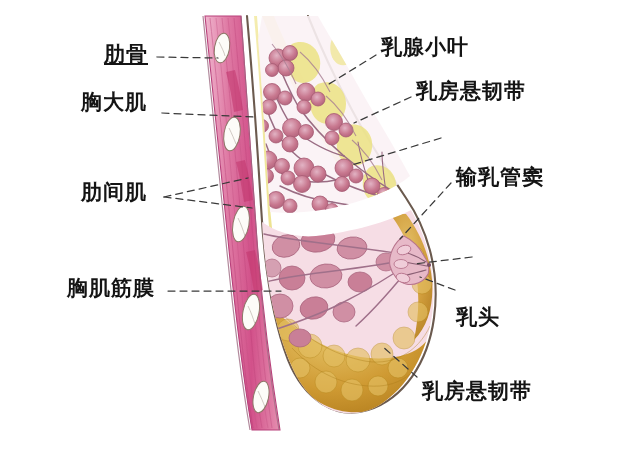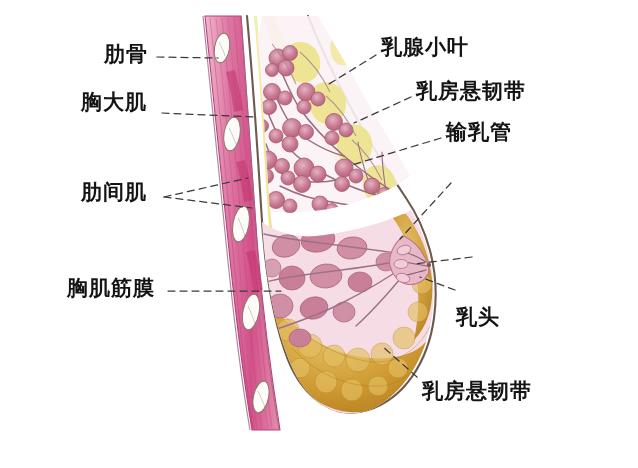--- a/index.html
+++ b/index.html
@@ -312,24 +312,24 @@
         <line x1="411" y1="97" x2="354" y2="123"></line>
         <line x1="441" y1="138" x2="352" y2="165"></line>
         <line x1="451" y1="183" x2="400" y2="239"></line>
         <line x1="472" y1="257" x2="414" y2="264"></line>
         <line x1="455" y1="290" x2="420" y2="277"></line>
         <line x1="417" y1="377" x2="382" y2="346"></line>
       </g>
 
   </svg>
 
-  <div class="lbl left" style="left:104px;top:44px;">肋骨</div>
+  <div class="lbl left" style="left:104px;top:44px;text-decoration:underline;">肋骨</div>
   <div class="lbl left" style="left:81px;top:92px;">胸大肌</div>
   <div class="lbl left" style="left:81px;top:182px;font-family:Liberation Serif, serif;">肋间肌</div>
   <div class="lbl right" style="left:381px;top:37px;">乳腺小叶</div>
 
   <div class="lbl left" style="left:67px;top:278px;">胸肌筋膜</div>
   <div class="lbl right" style="left:416px;top:81px;">乳房悬韧带</div>
-  <div class="lbl right" style="left:446px;top:122px;">输乳管</div>
+  <div class="lbl right" style="left:456px;top:167px;">输乳管窦</div>
   <div class="lbl right" style="left:456px;top:291px;margin-top:16px;">乳头</div>
   <div class="lbl right" style="left:422px;top:381px;">乳房悬韧带</div>
 
 </div>
 
 </body></html>

